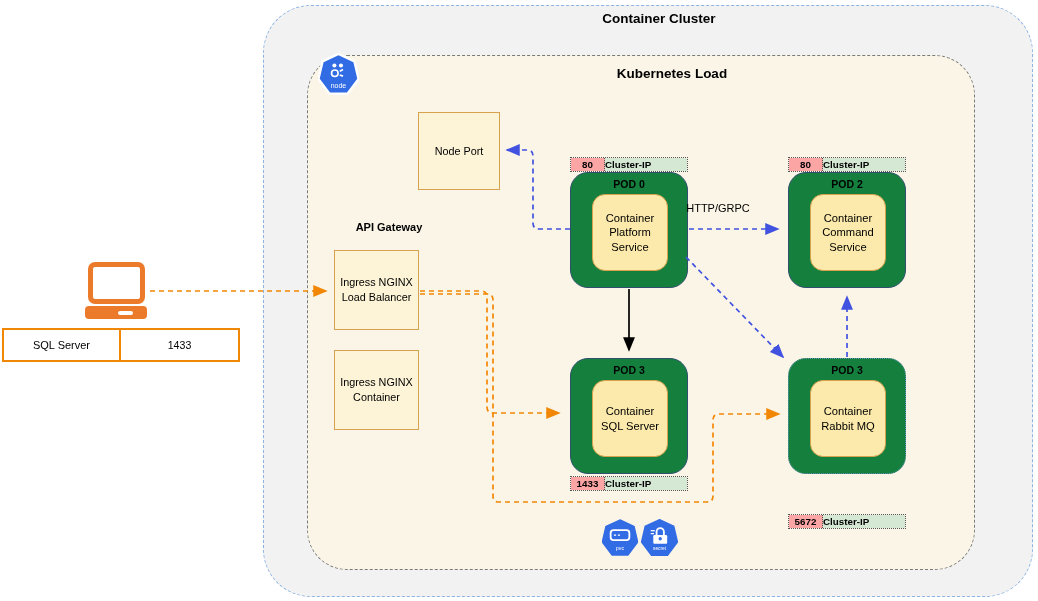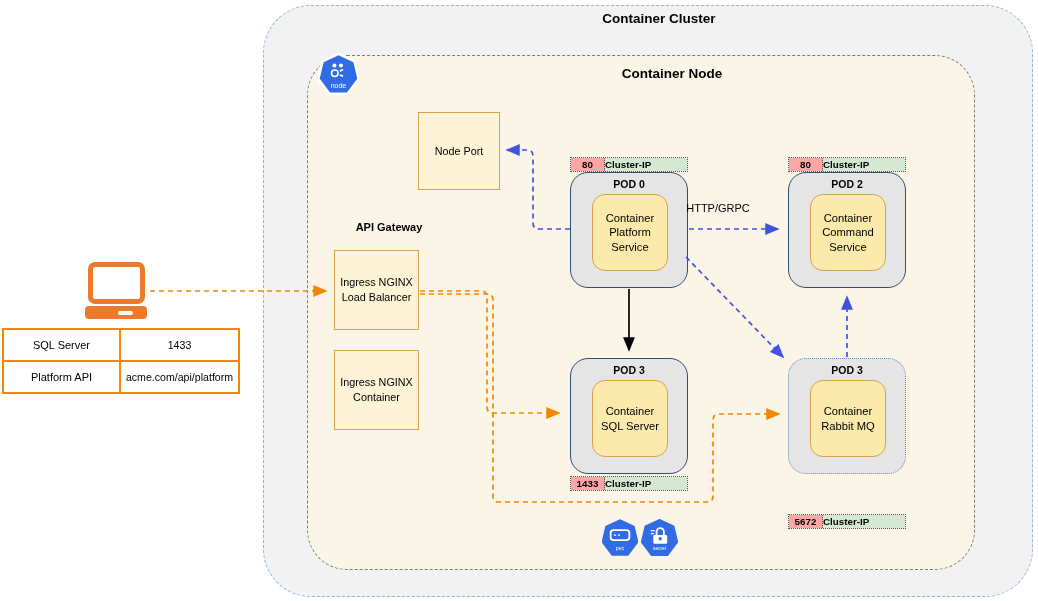--- a/index.html
+++ b/index.html
@@ -28,21 +28,21 @@
     box-sizing:border-box;display:flex;align-items:center;justify-content:center;
     text-align:center;font-size:10.8px;white-space:pre-line;line-height:1.35;
   }
   .node-port{left:418px;top:112px;width:82px;height:78px;}
   .ingress-lb{left:334px;top:250px;width:85px;height:80px;}
   .ingress-ct{left:334px;top:350px;width:85px;height:80px;}
   .apigw-label{left:343px;top:221px;width:92px;text-align:center;
     font-weight:bold;font-size:11px;}
   
   .pod{
-    width:118px;height:116px;background:#e5e5e5;border:1.6px solid #30506E;
+    width:118px;height:116px;background:#15803d;border:1.6px solid #30506E;
     border-radius:18px;box-sizing:border-box;
   }
   .pod.dotted{border:1.6px dotted #6c8ebf;}
   .pod-name{position:absolute;left:0;top:5px;width:100%;text-align:center;
     font-weight:bold;font-size:10.5px;}
   .pod-inner{
     position:absolute;left:21px;top:21px;width:76px;height:77px;
     background:#FBEAAB;border:1.5px solid #D6A24D;border-radius:13px;
     box-sizing:border-box;display:flex;align-items:center;justify-content:center;
     text-align:center;font-size:11.2px;white-space:pre-line;line-height:1.3;
@@ -73,21 +73,21 @@
   .svg-overlay{left:0;top:0;width:1038px;height:601px;pointer-events:none;}
   .icon-wrap{line-height:0;}
 </style>
 </head>
 <body>
 
 <div class="abs cluster"></div>
 <div class="abs cluster-title">Container Cluster</div>
 
 <div class="abs knode"></div>
-<div class="abs node-title">Container Node</div>
+<div class="abs node-title">Kubernetes Load</div>
 
 <div class="abs icon-wrap" style="left:318px;top:53px;">
   <svg width="41" height="43" viewBox="0 0 100 104">
     <path d="M50 2 L89 20 L99 63 L72 99 L28 99 L1 63 L11 20 Z" fill="#326CE5" stroke="#ffffff" stroke-width="6"></path>
     <circle cx="40" cy="30" r="5" fill="#fff"></circle>
     <circle cx="56" cy="30" r="5" fill="#fff"></circle>
     <circle cx="41" cy="49" r="8" fill="none" stroke="#fff" stroke-width="4"></circle>
     <line x1="53" y1="44" x2="61" y2="40" stroke="#fff" stroke-width="4"></line>
     <line x1="53" y1="53" x2="61" y2="56" stroke="#fff" stroke-width="4"></line>
     <text x="50" y="86" text-anchor="middle" font-size="17" fill="#fff" font-family="Liberation Sans, sans-serif">node</text>
@@ -162,24 +162,20 @@
 
 <div class="abs laptop-screen"></div>
 <div class="abs laptop-base"></div>
 <div class="abs laptop-base-notch"></div>
 
 <table class="abs ep-table">
   <tbody>
       <tr>
     <td>SQL Server</td>
     <td class="val">1433</td>
-  </tr>
-  <tr>
-    <td>Platform API</td>
-    <td class="val">acme.com/api/platform</td>
   </tr>
 </tbody>
   </table>
 
 <div class="abs icon-wrap" style="left:602px;top:519px;">
   <svg width="36" height="38" viewBox="0 0 100 104">
     <path d="M50 2 L89 20 L99 63 L72 99 L28 99 L1 63 L11 20 Z" fill="#326CE5" stroke="#326CE5" stroke-width="4"></path>
     <rect x="24" y="30" width="52" height="28" rx="8" fill="none" stroke="#fff" stroke-width="5"></rect>
     <line x1="33" y1="44" x2="55" y2="44" stroke="#fff" stroke-width="4" stroke-dasharray="6 5"></line>
     <text x="50" y="84" text-anchor="middle" font-size="15" fill="#fff" font-family="Liberation Sans, sans-serif">pvc</text>

